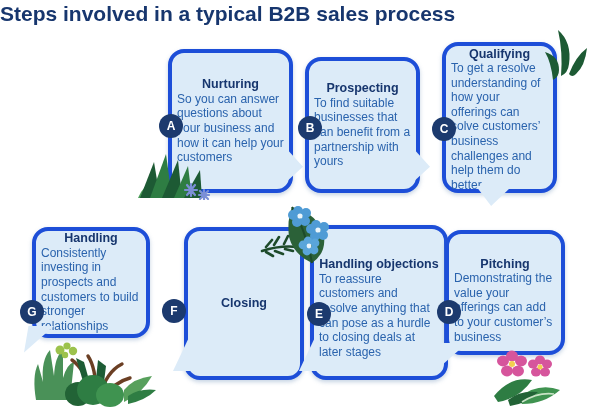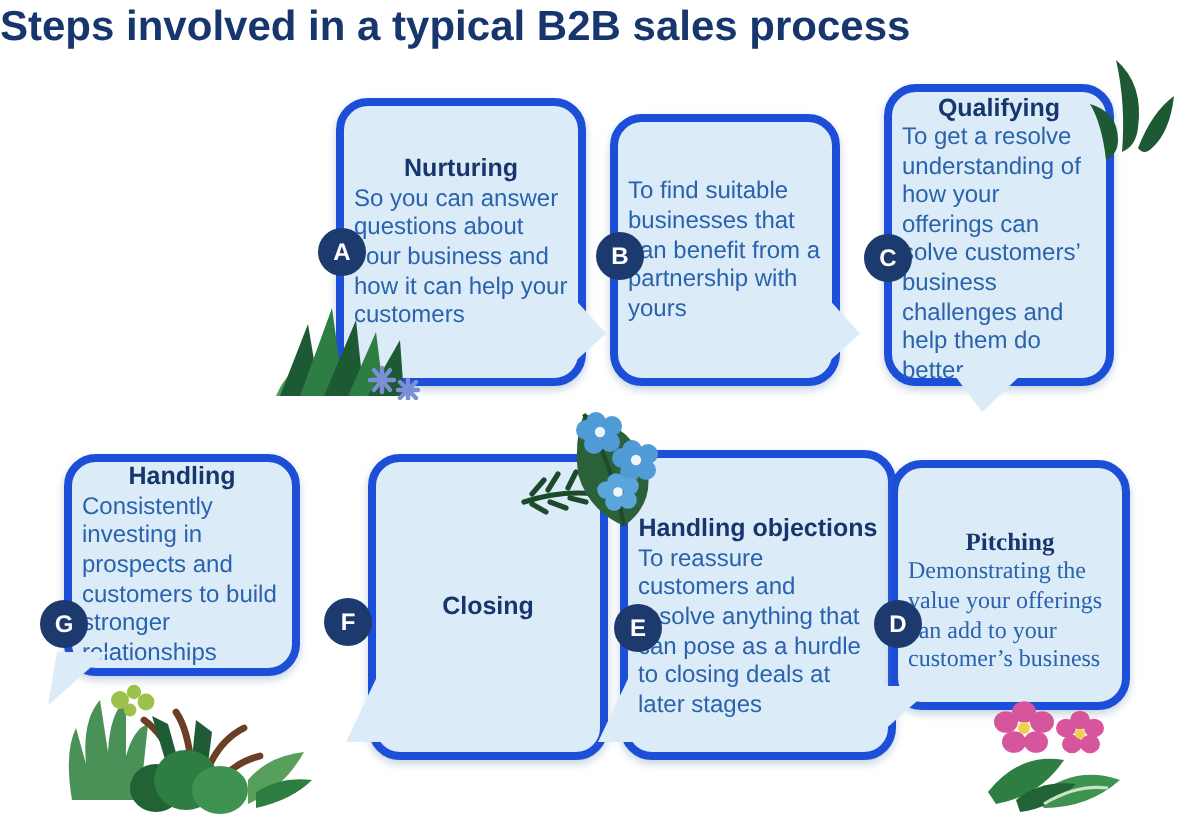--- a/index.html
+++ b/index.html
@@ -38,39 +38,40 @@
     justify-content:center;z-index:5;
   }
   .plant{position:absolute;z-index:6;pointer-events:none;}
   
   #b-research  {left:168px;top:49px; width:125px;height:144px;}
   #b-prospect  {left:305px;top:57px; width:115px;height:136px;}
   #b-qualify   {left:442px;top:42px; width:115px;height:151px;padding-top:10px;}
   #b-nurture   {left:32px; top:227px;width:118px;height:111px;}
   #b-closing   {left:184px;top:227px;width:120px;height:153px;}
   #b-handling  {left:310px;top:225px;width:138px;height:155px;padding-top:18px;}
-  #b-pitching  {left:445px;top:230px;width:120px;height:125px;padding-top:22px;font-family:Liberation Serif, serif;}
+  #b-pitching  {left:445px;top:230px;width:120px;height:125px;padding-top:22px;}
   #c-a{left:159px;top:114px;} #c-b{left:298px;top:116px;} #c-c{left:432px;top:117px;}
   #c-g{left:20px;top:300px;}  #c-f{left:162px;top:299px;} #c-e{left:307px;top:302px;}
   #c-d{left:437px;top:300px;}
 </style>
 </head>
 <body>
 
 <div id="canvas">
 
   <div class="title">Steps involved in a typical B2B sales process</div>
 
   <div class="bubble tail-right" id="b-research">
     <div class="heading">Nurturing</div>
     <div class="body">So you can answer questions about your business and how it can help your customers</div>
   </div>
   <div class="letter" id="c-a">A</div>
 
   <div class="bubble tail-right" id="b-prospect">
+    <div class="heading">Prospecting</div>
     <div class="body">To find suitable businesses that can benefit from a partnership with yours</div>
   </div>
   <div class="letter" id="c-b">B</div>
 
   <div class="bubble tail-down" id="b-qualify">
     <div class="heading">Qualifying</div>
     <div class="body">To get a resolve understanding of how your offerings can solve customers’ business challenges and help them do better</div>
   </div>
   <div class="letter" id="c-c">C</div>
 

